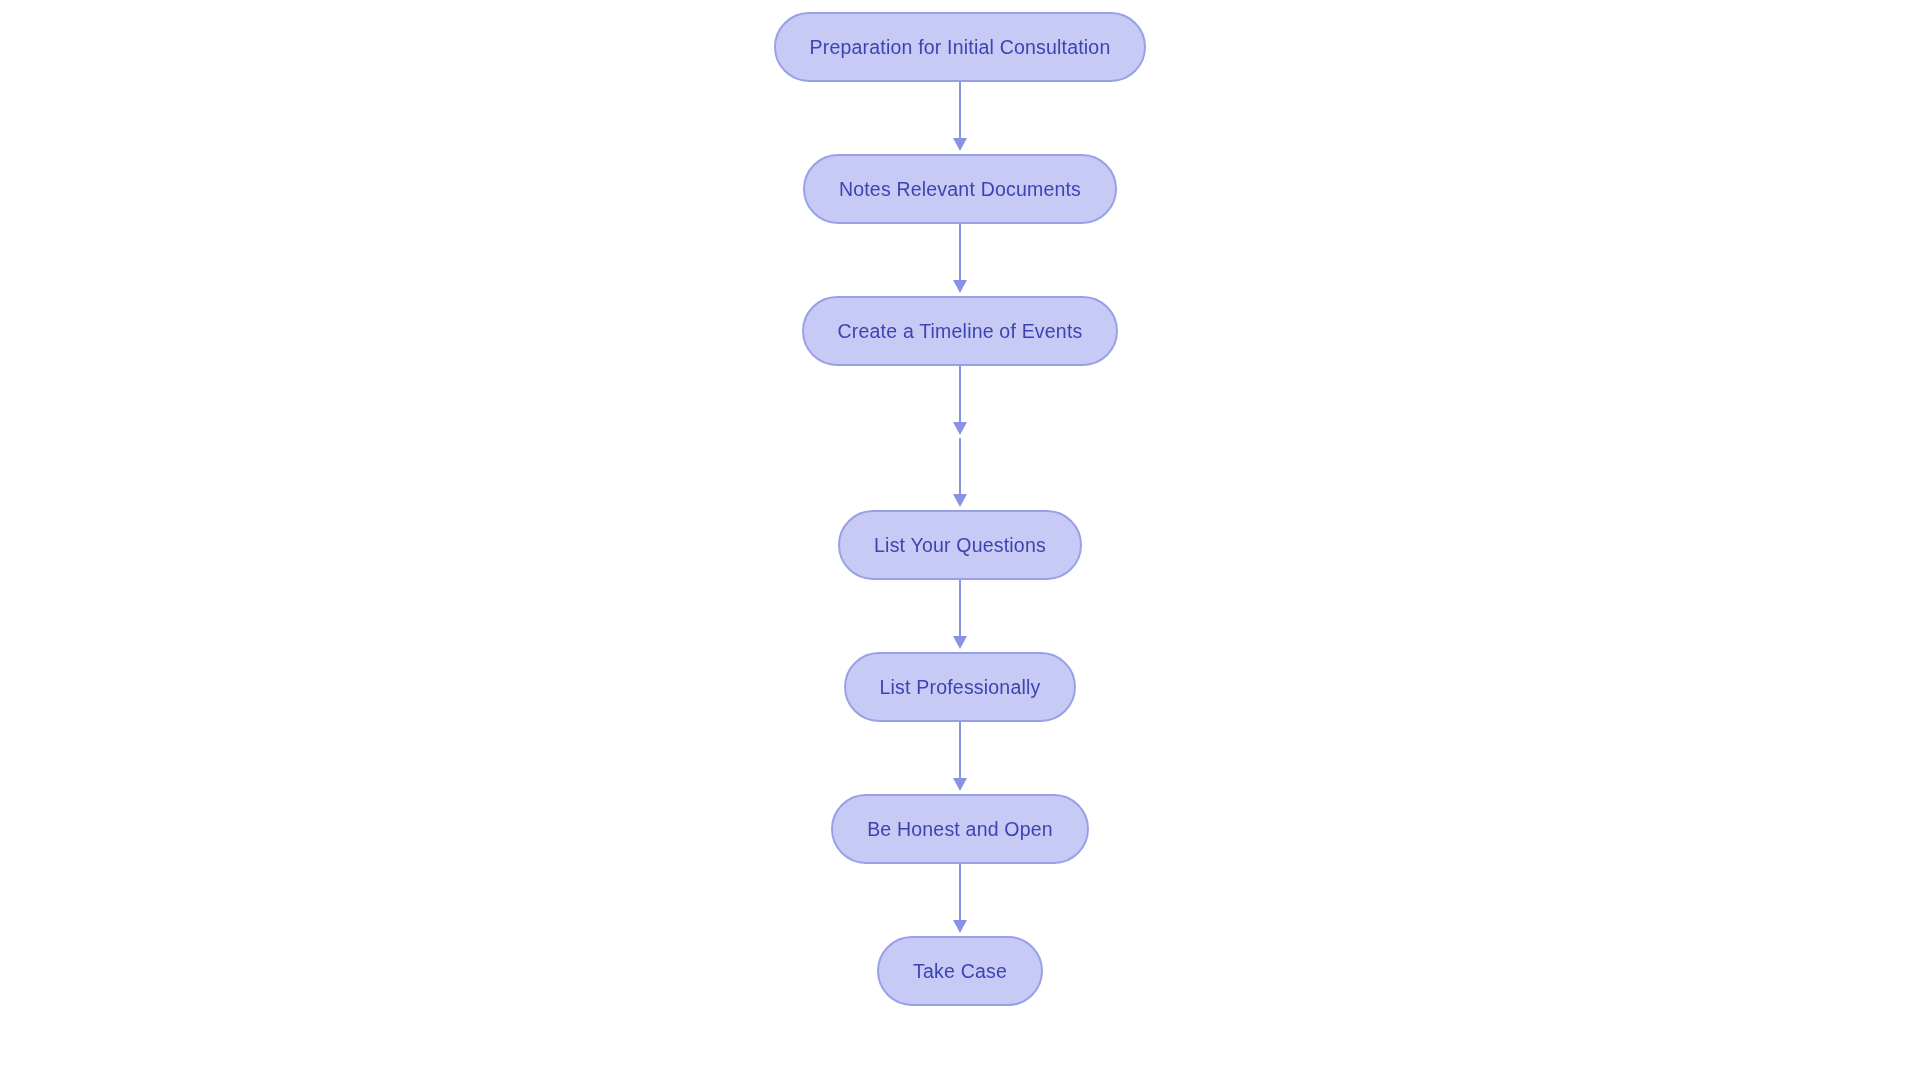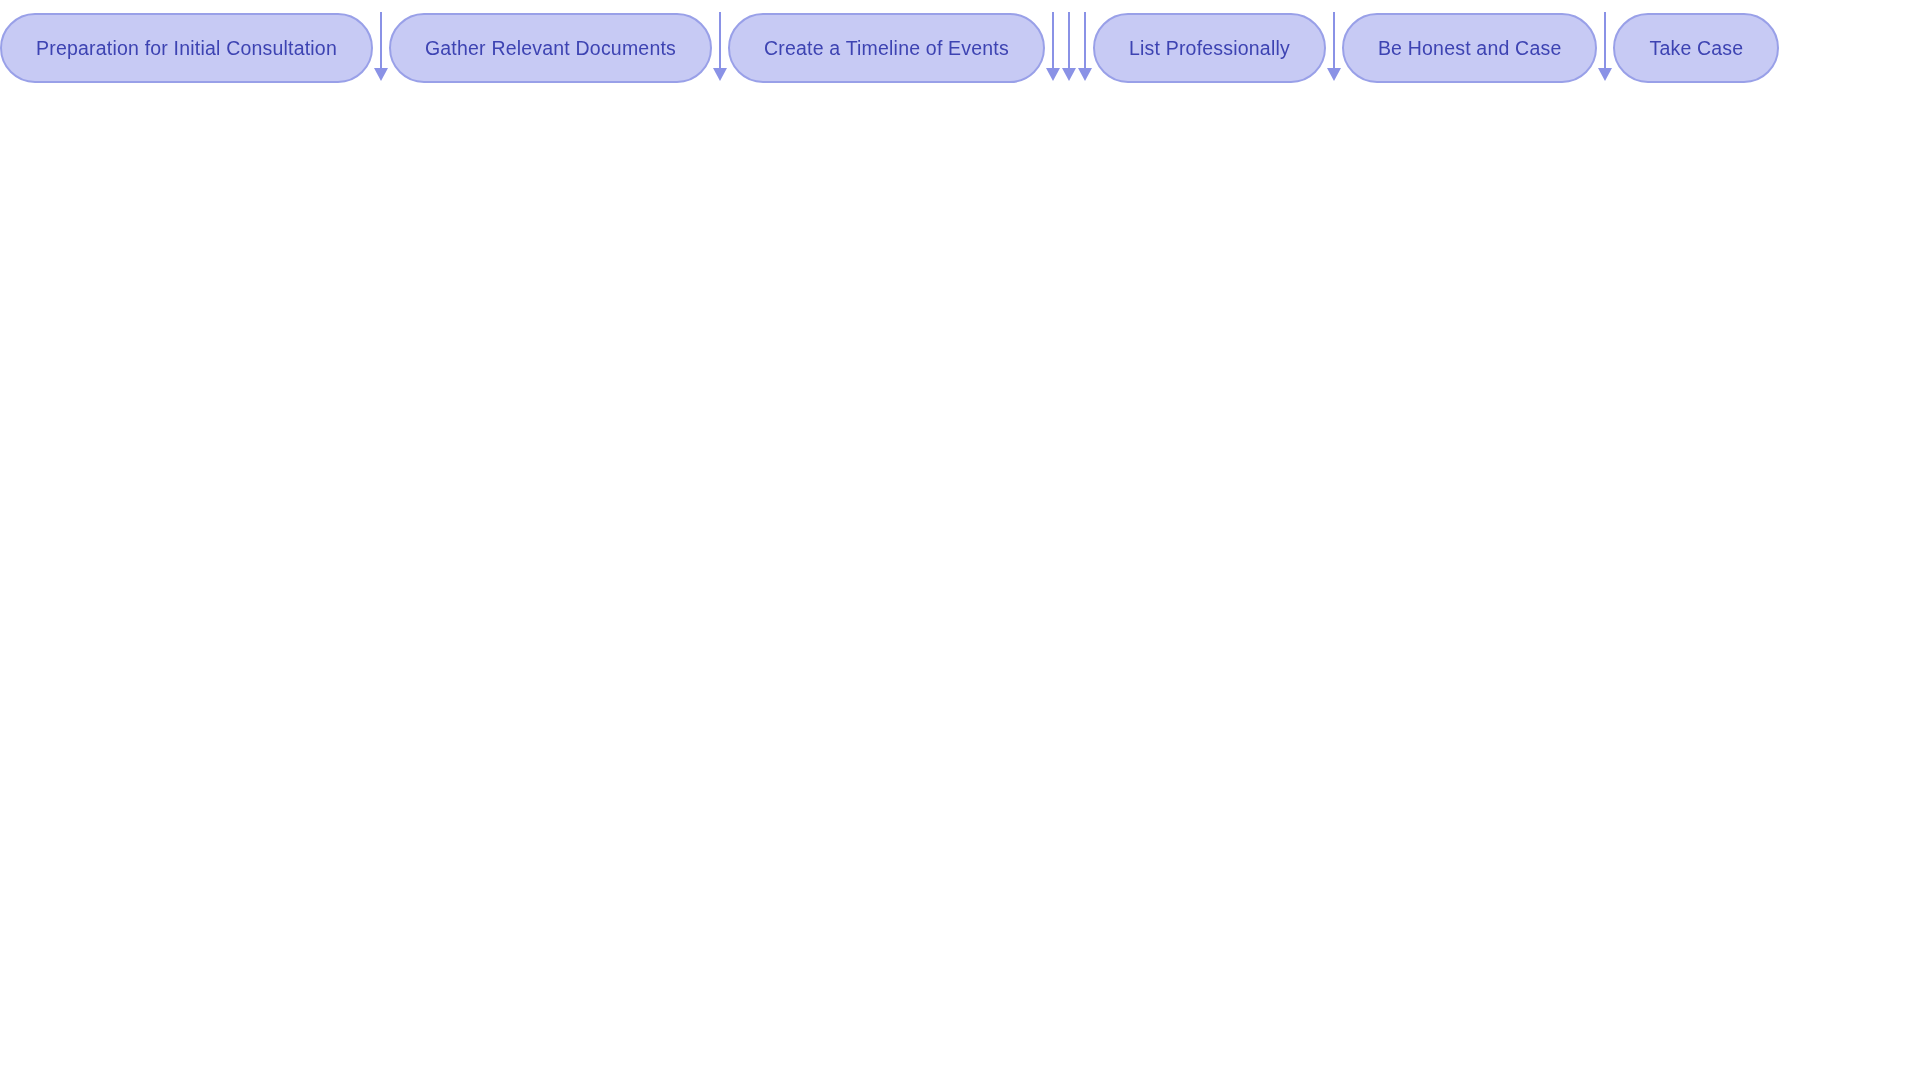--- a/index.html
+++ b/index.html
@@ -8,21 +8,21 @@
   }
   body {
     width: 1920px;
     height: 1083px;
     background: var(--background, #ffffff);
     font-family: "Liberation Sans", sans-serif;
     overflow: hidden;
   }
   .flowchart {
     display: flex;
-    flex-direction: row;
+    flex-direction: column;
     align-items: center;
     padding-top: 12px;
     width: 100%;
   }
   .node {
     box-sizing: border-box;
     height: 70px;
     border-radius: 35px;
     background: var(--node-fill, #c7caf4);
     border: 2px solid var(--node-border, #99a0e8);
@@ -69,21 +69,21 @@
   <div class="node">
     <span>Preparation for Initial Consultation</span>
   </div>
 
   <div class="arrow">
     <span class="arrow-line"></span>
     <span class="arrow-head"></span>
   </div>
 
   <div class="node">
-    <span>Gather Relevant Documents</span>
+    <span>Notes Relevant Documents</span>
   </div>
 
   <div class="arrow">
     <span class="arrow-line"></span>
     <span class="arrow-head"></span>
   </div>
 
   <div class="node">
     <span>Create a Timeline of Events</span>
   </div>
@@ -92,37 +92,40 @@
     <span class="arrow-line"></span>
     <span class="arrow-head"></span>
   </div>
 
 
   <div class="arrow">
     <span class="arrow-line"></span>
     <span class="arrow-head"></span>
   </div>
 
+  <div class="node">
+    <span>List Your Questions</span>
+  </div>
 
   <div class="arrow">
     <span class="arrow-line"></span>
     <span class="arrow-head"></span>
   </div>
 
   <div class="node">
     <span>List Professionally</span>
   </div>
 
   <div class="arrow">
     <span class="arrow-line"></span>
     <span class="arrow-head"></span>
   </div>
 
   <div class="node">
-    <span>Be Honest and Case</span>
+    <span>Be Honest and Open</span>
   </div>
 
   <div class="arrow">
     <span class="arrow-line"></span>
     <span class="arrow-head"></span>
   </div>
 
   <div class="node">
     <span>Take Case</span>
   </div>

